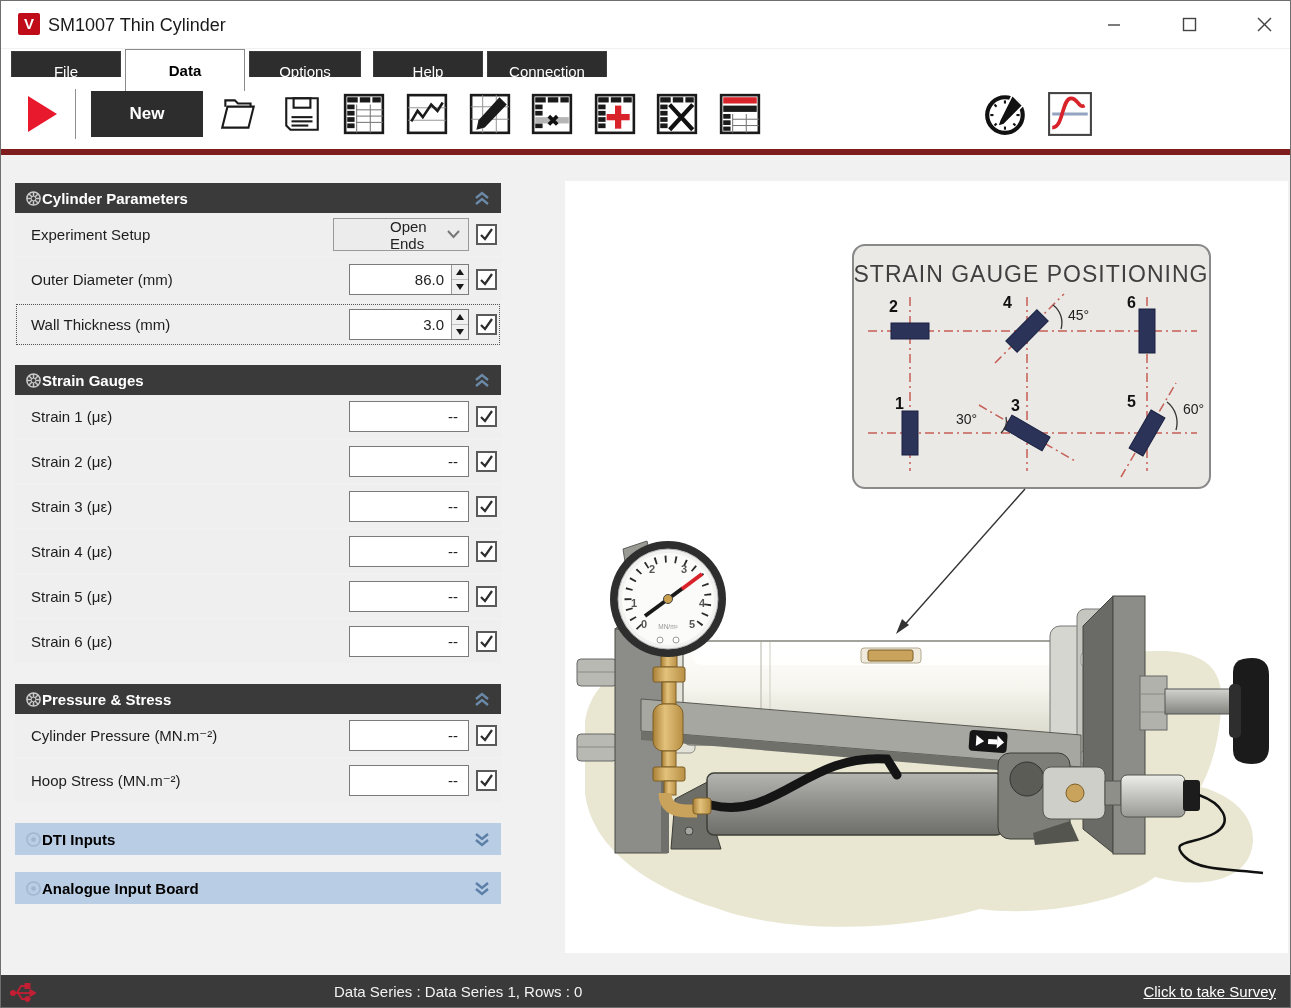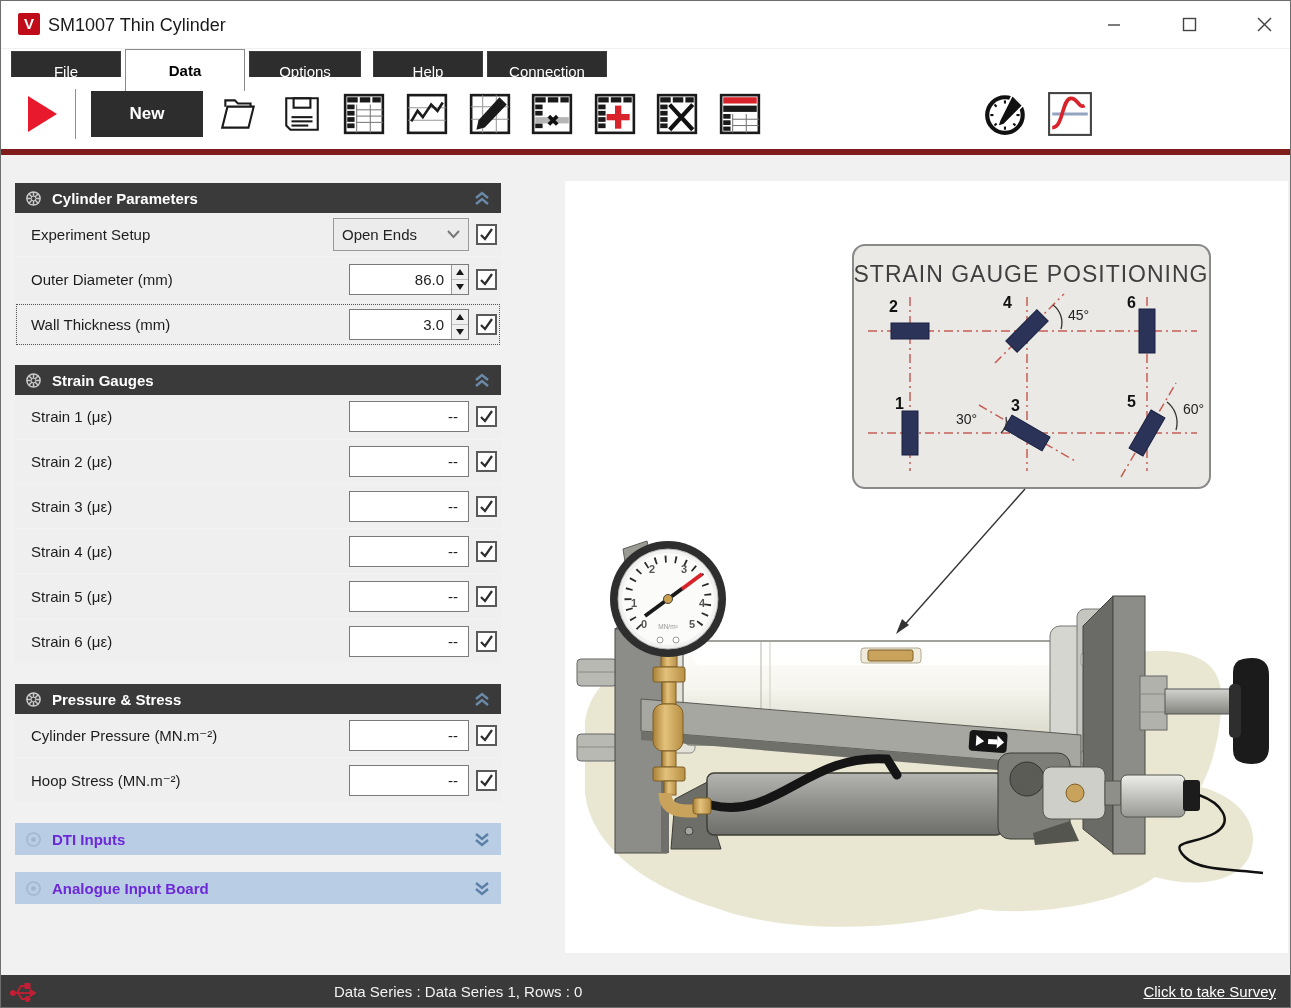--- a/index.html
+++ b/index.html
@@ -26,39 +26,39 @@
   .tsep{position:absolute;left:74px;top:12px;width:1px;height:50px;background:#8f8f8f;}
   .newbtn{position:absolute;left:90px;top:14px;width:112px;height:46px;background:#2d2d2d;color:#fff;
           font-size:17px;font-weight:bold;display:flex;align-items:center;justify-content:center;}
   .series-dd{position:absolute;left:786px;top:21px;width:174px;height:33px;background:#efefef;border:1px solid #9a9a9a;
              font-size:15px;color:#222;display:flex;align-items:center;padding:0 10px;}
   .series-dd .val{flex:1;}
 
   
   .lpanel{position:absolute;left:14px;top:182px;width:486px;}
   .sec-h{height:30px;background:#3a3a3a;color:#fff;font-size:15px;font-weight:bold;
-         display:flex;align-items:center;padding:0 10px;gap:10px;}
+         display:flex;align-items:center;padding:0 10px;}
   .sec-h .grow{flex:1;}
-  .sec-h.blue{height:32px;background:#b9cde4;color:#6d28d9;}
+  .sec-h.blue{height:32px;background:#b9cde4;color:#000000;}
   .row{position:relative;height:43px;background:#efefef;margin-bottom:2px;display:flex;align-items:center;}
   .row.focused{outline:1px dotted #555;outline-offset:-2px;}
   .rlabel{padding-left:16px;font-size:15px;color:#1c1c1c;}
   .ckbox{position:absolute;right:4px;top:11px;width:21px;height:21px;background:#fff;border:2px solid #5a5a5a;
          display:flex;align-items:center;justify-content:center;}
   .field{position:absolute;right:32px;top:6px;width:120px;height:31px;background:#fff;border:1px solid #7a7a7a;
          font-size:15px;color:#222;display:flex;align-items:center;}
   .field .fval{flex:1;text-align:right;padding-right:7px;}
   .spincol{width:17px;height:100%;border-left:1px solid #9a9a9a;display:flex;flex-direction:column;}
   .spinbtn{flex:1;background:#f0f0f0;display:flex;align-items:center;justify-content:center;}
   .spinbtn+.spinbtn{border-top:1px solid #c0c0c0;}
   .tri-up{width:0;height:0;border-left:4px solid transparent;border-right:4px solid transparent;border-bottom:6px solid #1a1a1a;}
   .tri-dn{width:0;height:0;border-left:4px solid transparent;border-right:4px solid transparent;border-top:6px solid #1a1a1a;}
   .dropdown{position:absolute;right:32px;top:5px;width:136px;height:33px;background:#ececec;border:1px solid #9a9a9a;
             font-size:15px;color:#222;display:flex;align-items:center;padding:0 8px;}
-  .dropdown .val{flex:1;}
+  .dropdown .val{flex:1;margin-left:48px;}
   .gap{height:17px;}
   .gap2{height:19px;}
 
   
   .imgpanel{position:absolute;left:564px;top:180px;width:723px;height:772px;background:#ffffff;}
 
   
   .statusbar{position:absolute;left:0;top:974px;width:100%;height:34px;background:#3a3a3a;color:#fff;}
   .status-text{position:absolute;left:333px;top:8px;font-size:15px;color:#f2f2f2;}
   .survey{position:absolute;right:14px;top:8px;font-size:15px;color:#ffffff;text-decoration:underline;cursor:pointer;}

